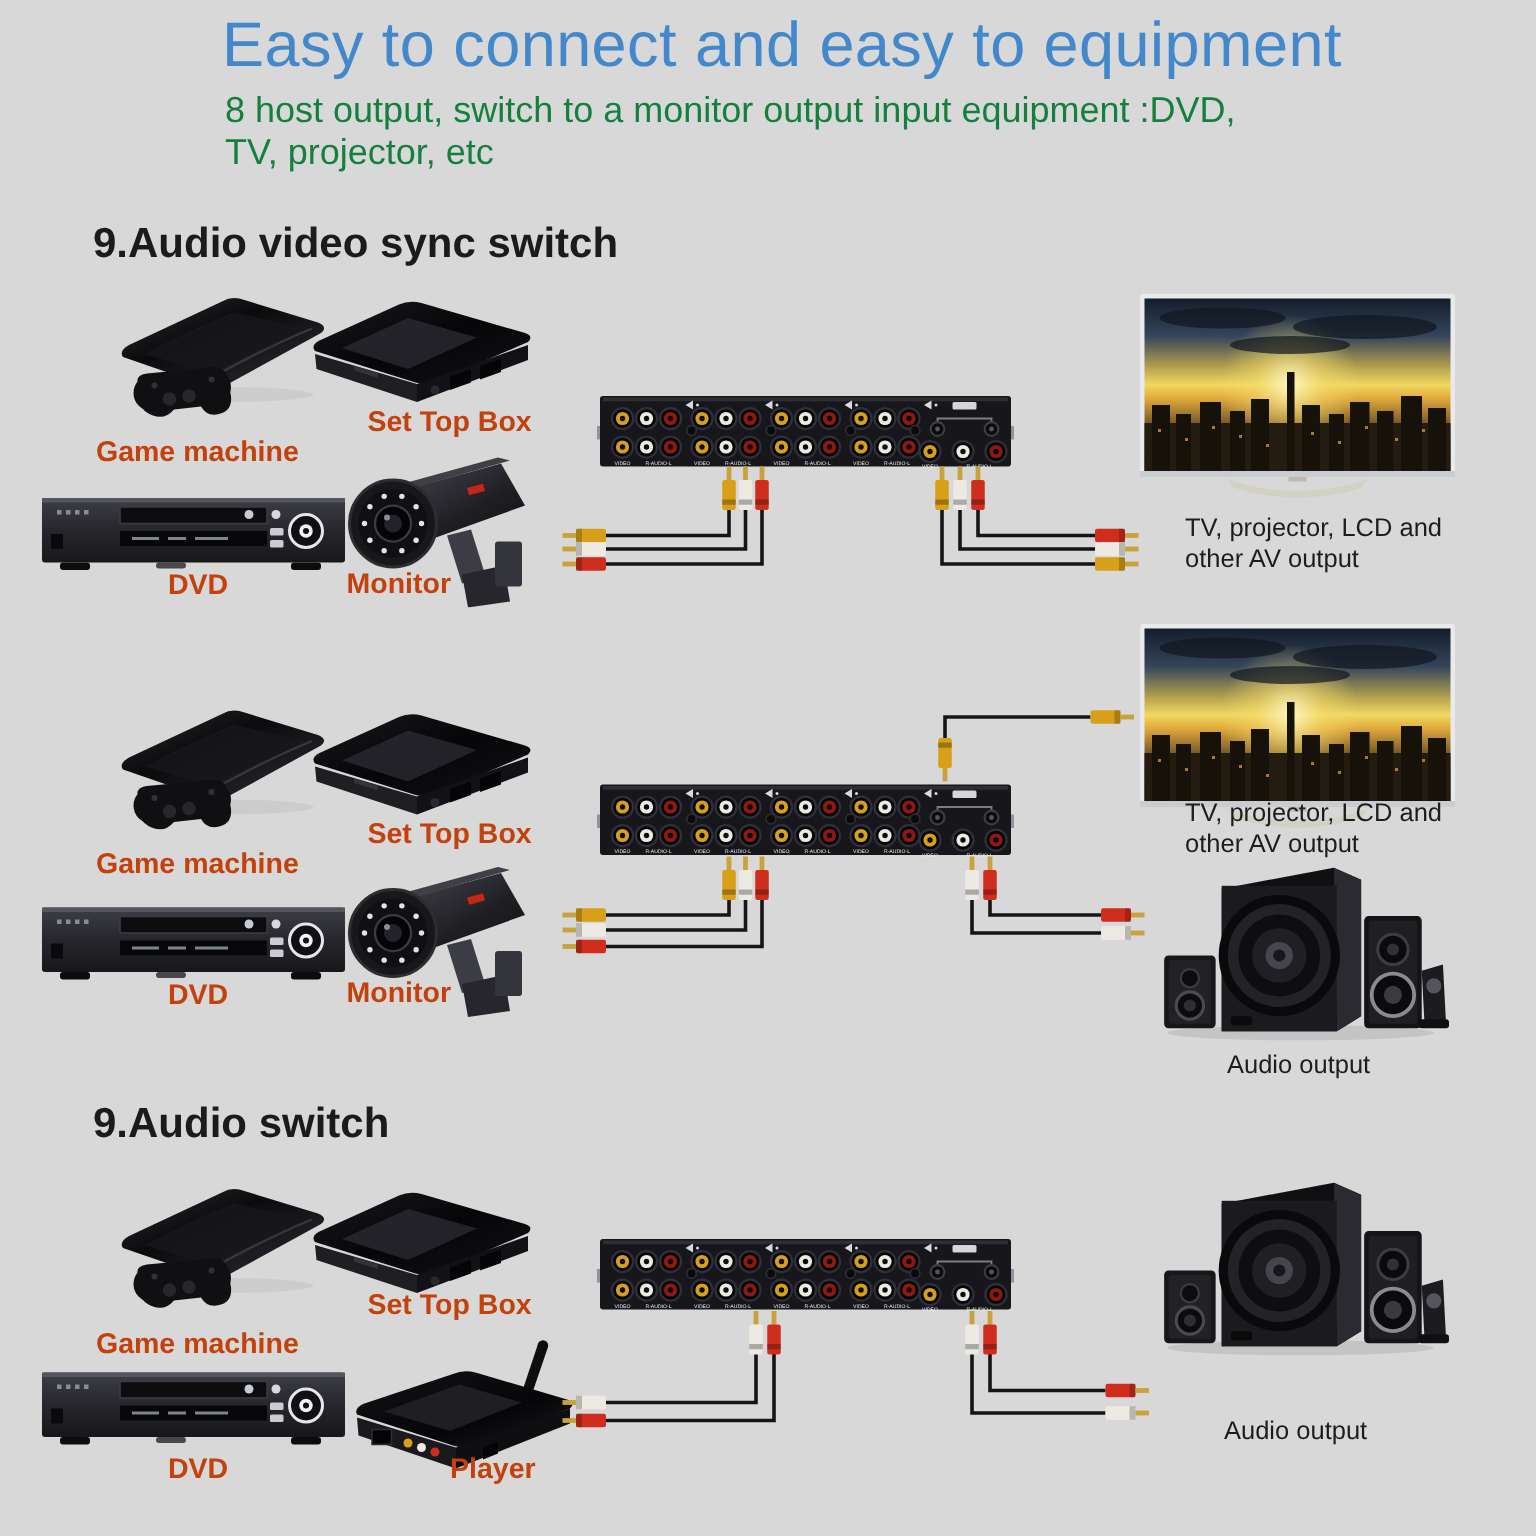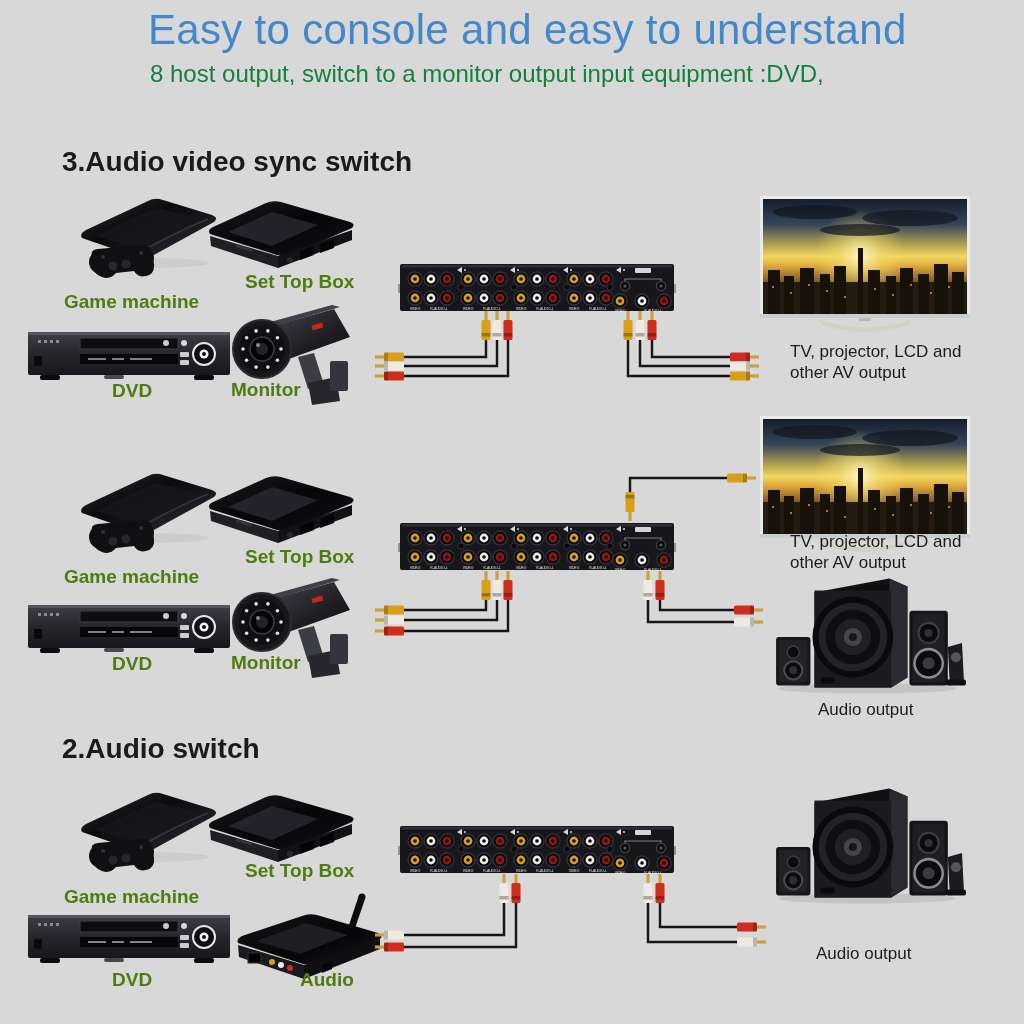--- a/index.html
+++ b/index.html
@@ -1,21 +1,21 @@
 <!DOCTYPE html>
 <html><head>
 <meta charset="utf-8">
 <style>
   *{margin:0;padding:0;box-sizing:border-box}
   html,body{width:1024px;height:1024px}
   body{background:#d8d8d8;font-family:"Liberation Sans",sans-serif;position:relative;overflow:hidden;color:#1d1d1d}
   .title{position:absolute;left:148px;top:6px;font-size:42px;font-weight:400;color:#4388cb;letter-spacing:.3px;white-space:nowrap}
   .subtitle{position:absolute;left:150px;top:60px;font-size:24px;line-height:28px;color:#15803d}
   .heading{position:absolute;font-size:28px;font-weight:600;color:#1b1b1b;white-space:nowrap}
-  .lbl{position:absolute;font-size:19px;font-weight:600;color:#4d7c0f;white-space:nowrap}
+  .lbl{position:absolute;font-size:19px;font-weight:600;color:#c2410c;white-space:nowrap}
   .cap{position:absolute;font-size:17px;font-weight:400;color:#1d1d1d;line-height:21px;white-space:nowrap}
   .dev{position:absolute}
   .dev svg{width:100%;height:100%;display:block;overflow:visible}
   #wires{position:absolute;left:0;top:0;pointer-events:none}
   .wire{fill:none;stroke:#151515;stroke-width:2.4}
 </style>
 </head>
 <body>
 
 <svg width="0" height="0" style="position:absolute" aria-hidden="true">
@@ -314,28 +314,29 @@
     <rect x="22" y="62" width="13" height="10" fill="#040406" stroke="#2e2e36" stroke-width="1"></rect>
     <circle cx="46" cy="71" r="3" fill="#d8a018"></circle>
         <circle cx="55" cy="74" r="3" fill="#eceae3"></circle>
         <circle cx="64" cy="77" r="3" fill="#cf2d1d"></circle>
     <path d="M96,74 L106,70 L106,78 L96,82 Z" fill="#050507"></path>
   </symbol>
 </defs>
 </svg>
 
 <header>
-  <div class="title">Easy to console and easy to understand</div>
+  <div class="title">Easy to connect and easy to equipment</div>
   <div class="subtitle">
     <div>8 host output, switch to a monitor output input equipment :DVD,</div>
+    <div>TV, projector, etc</div>
   </div>
 </header>
 
-<div class="heading" style="left:62px;top:146px">3.Audio video sync switch</div>
-<div class="heading" style="left:62px;top:733px">2.Audio switch</div>
+<div class="heading" style="left:62px;top:146px">9.Audio video sync switch</div>
+<div class="heading" style="left:62px;top:733px">9.Audio switch</div>
 
 <section>
   <figure class="dev" style="left:56px;top:186px;width:178px;height:102px">
       <svg viewBox="0 0 178 102">
         <use href="#sym-game"></use>
       </svg>
     </figure>
   <div class="lbl" style="left:64px;top:291px">Game machine</div>
   <figure class="dev" style="left:202px;top:192px;width:160px;height:88px">
       <svg viewBox="0 0 160 88">
@@ -435,21 +436,21 @@
       <svg viewBox="0 0 206 58">
         <use href="#sym-dvd"></use>
       </svg>
     </figure>
   <div class="lbl" style="left:112px;top:969px">DVD</div>
   <figure class="dev" style="left:226px;top:891px;width:167px;height:102px">
       <svg viewBox="0 0 167 102">
         <use href="#sym-player"></use>
       </svg>
     </figure>
-  <div class="lbl" style="left:300px;top:969px">Audio</div>
+  <div class="lbl" style="left:300px;top:969px">Player</div>
   <figure class="dev" style="left:398px;top:824px;width:278px;height:52px">
       <svg viewBox="0 0 278 52">
         <use href="#sym-switch"></use>
       </svg>
     </figure>
   <figure class="dev" style="left:768px;top:786px;width:198px;height:120px">
       <svg viewBox="0 0 196 118">
         <use href="#sym-spk"></use>
       </svg>
     </figure>

